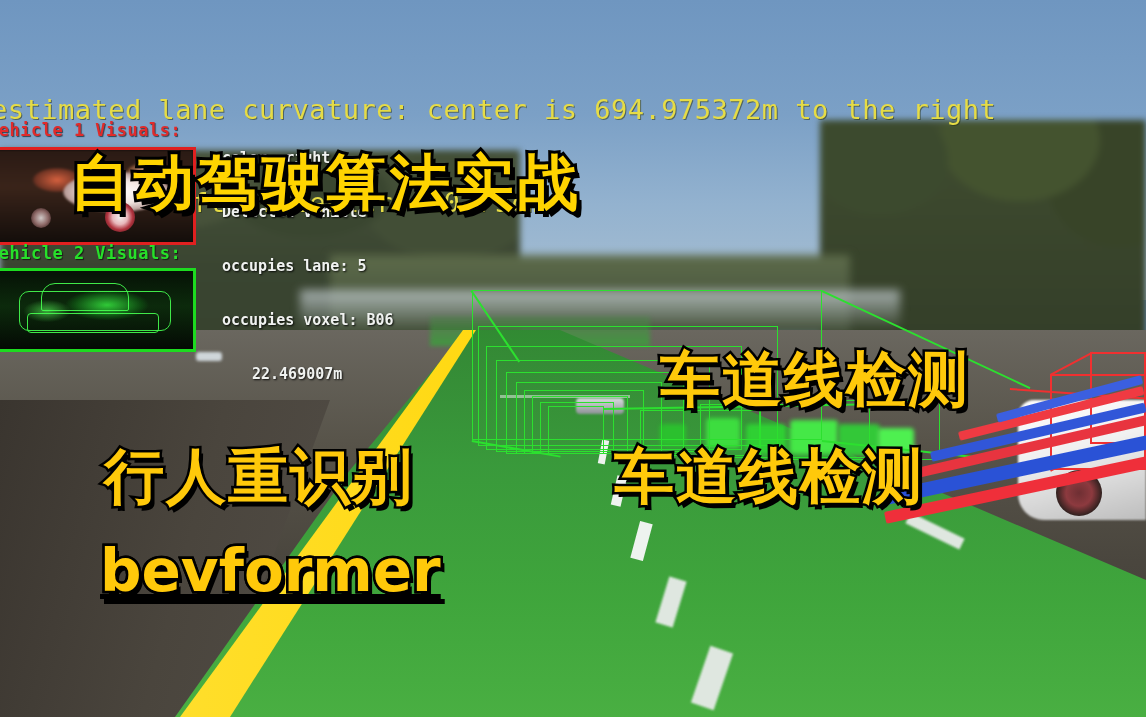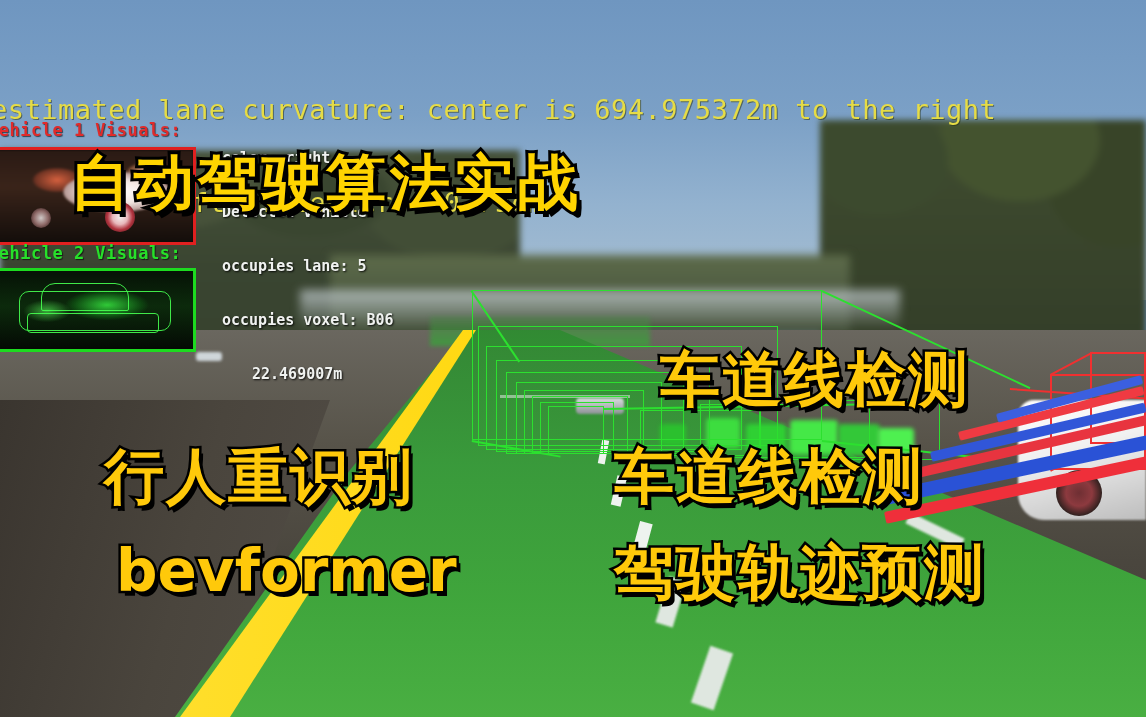--- a/index.html
+++ b/index.html
@@ -202,21 +202,21 @@
     font-size:60px;font-weight:bold;line-height:1;
     color:#ffc90a;letter-spacing:2px;
     -webkit-text-stroke:5px #000;
     paint-order:stroke fill;
     text-shadow:4px 5px 0 #000;
     white-space:nowrap;
   }
   .sub.en{font-size:58px;letter-spacing:0;}
   .c1r1{left:148px;top:349px;}
   .c1r2{left:104px;top:446px;}
-  .c1r3{left:116px;top:542px;}
+  .c1r3{left:100px;top:542px;text-decoration:underline;}
   .c2r1{left:660px;top:349px;}
   .c2r2{left:614px;top:446px;}
   .c2r3{left:614px;top:542px;}
 </style>
 </head>
 <body>
 
 <div id="stage">
 
   <div class="sky"></div>
@@ -311,15 +311,14 @@
     <span class="ln ind">22.469007m</span>
   </div>
 
   <div class="title">自动驾驶算法实战</div>
 
   <div class="sub c1r2">行人重识别</div>
   <div class="sub en c1r3">bevformer</div>
 
   <div class="sub c2r1">车道线检测</div>
   <div class="sub c2r2">车道线检测</div>
-  <div class="sub c2r3">驾驶轨迹预测</div>
 
 </div>
 
 </body></html>

